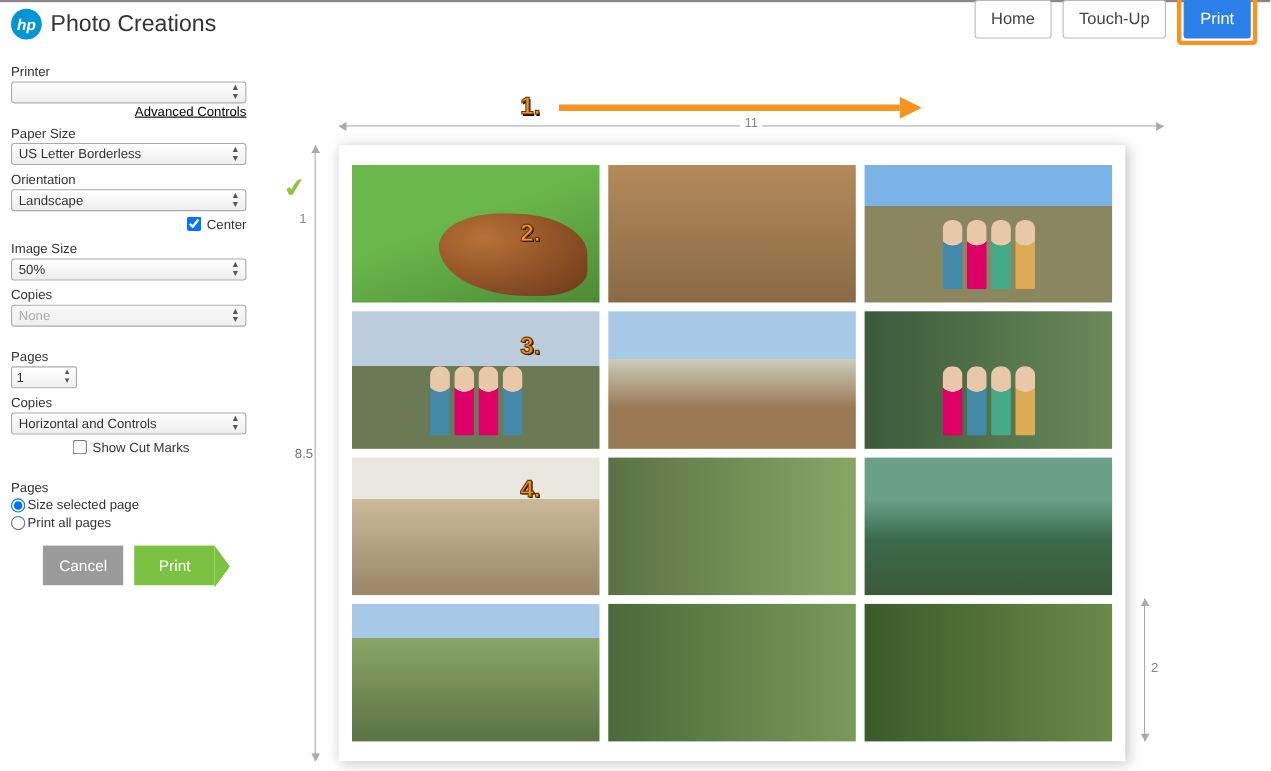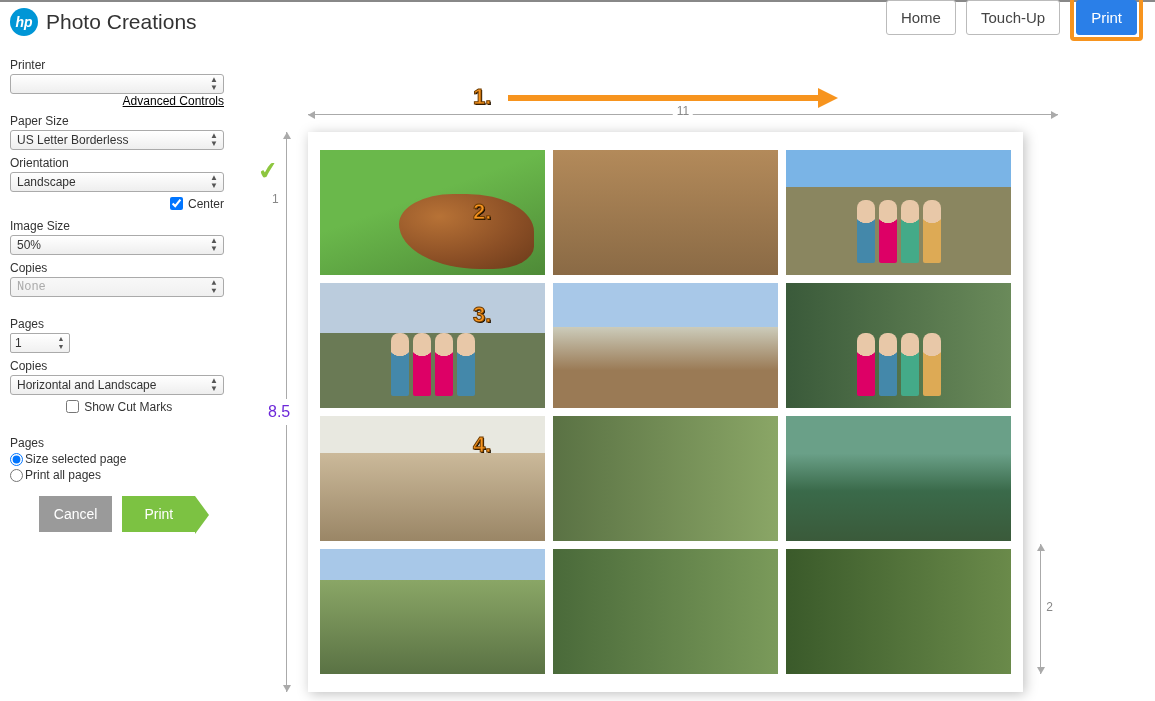--- a/index.html
+++ b/index.html
@@ -48,21 +48,21 @@
     cursor: default;
   }
   .select .arrows {
     position: absolute; right: 2px; top: 1px;
     width: 14px;
     font-size: 8px;
     line-height: 8px;
     color: #555;
     text-align: center;
   }
-  .select.disabled { color: #aaa; background: linear-gradient(#f8f8f8,#f0f0f0); font-family: Liberation Mono, monospace; }
+  .select.disabled { color: #aaa; background: linear-gradient(#f8f8f8,#f0f0f0); }
   .link-right {
     text-align: right;
     font-size: 12px;
     width: 214px;
   }
   .link-right a { color: #000; text-decoration: underline; }
   .check-row {
     width: 214px;
     text-align: right;
     font-size: 12px;
@@ -208,21 +208,21 @@
     border-left: 1px solid #aaa; width: 1px;
   }
   .ruler-v::before, .ruler-v::after {
     content:''; position:absolute; left:-4px; width:0; height:0;
     border-left:4px solid transparent; border-right:4px solid transparent;
   }
   .ruler-v::before { top:0; border-bottom:7px solid #aaa; }
   .ruler-v::after { bottom:0; border-top:7px solid #aaa; }
   .ruler-v-label {
     position: absolute; left:-40px; top:50%; transform:translateY(-50%);
-    background:#fff; padding:4px 0; color:#6d28d9; font-size:16px;
+    background:#fff; padding:4px 0; color:#737373; font-size:12px;
   }
   .checkmark {
     position: absolute;
     left: -50px; top: 25px;
     font-size: 24px; color: #8dc63f;
     transform: rotate(-8deg);
   }
   .page-num {
     position: absolute; left: -36px; top: 60px;
     color: #888; font-size: 12px;
@@ -333,21 +333,21 @@
         <div class="label">Pages</div>
         <div class="copies-input">
           <span>1</span>
           <span class="arrows">▲<br>▼</span>
         </div>
       </div>
     </div>
 
     <div class="label">Copies</div>
     <div class="select">
-      <span>Horizontal and Landscape</span>
+      <span>Horizontal and Controls</span>
       <span class="arrows">▲<br>▼</span>
     </div>
     <div class="check-row-mid">
       <input type="checkbox" style="">
       <span>Show Cut Marks</span>
     </div>
 
     <div class="row-spacer"></div>
 
     <div class="label">Pages</div>

